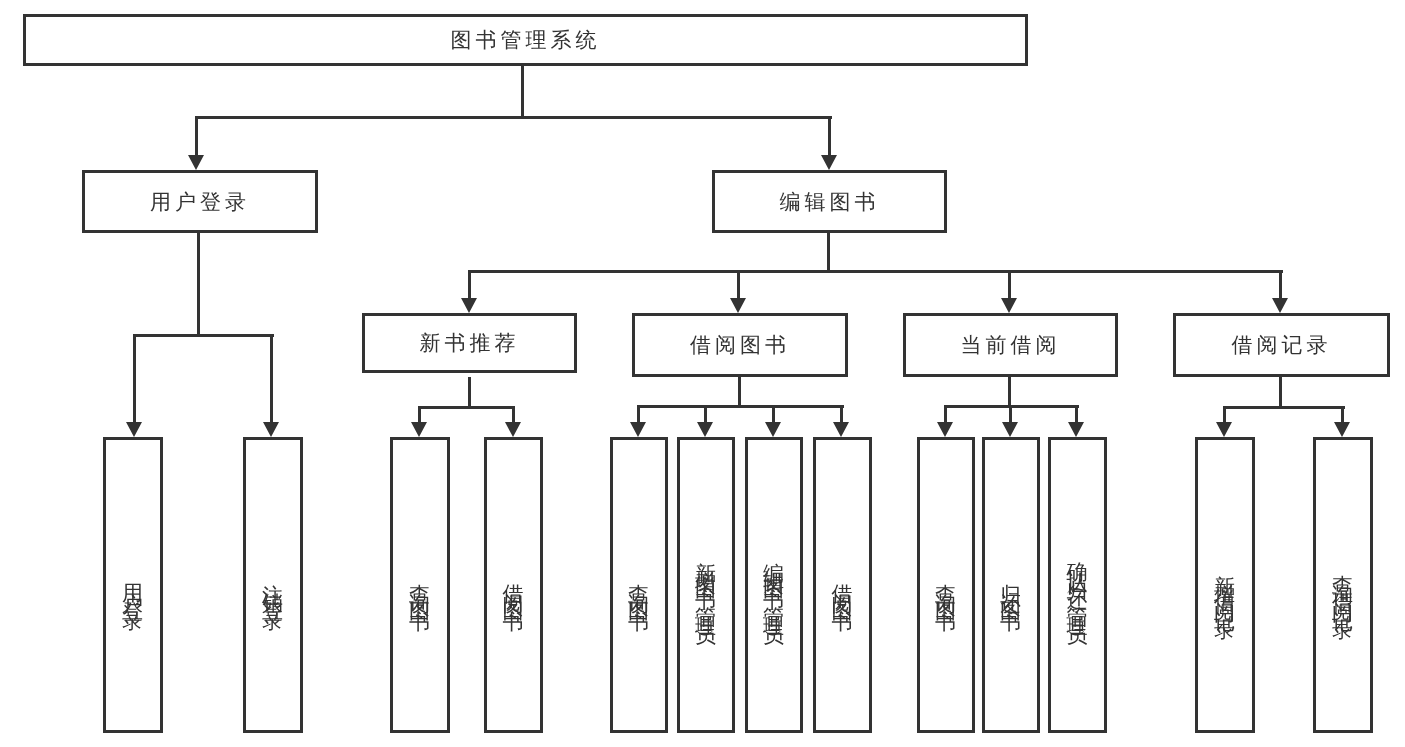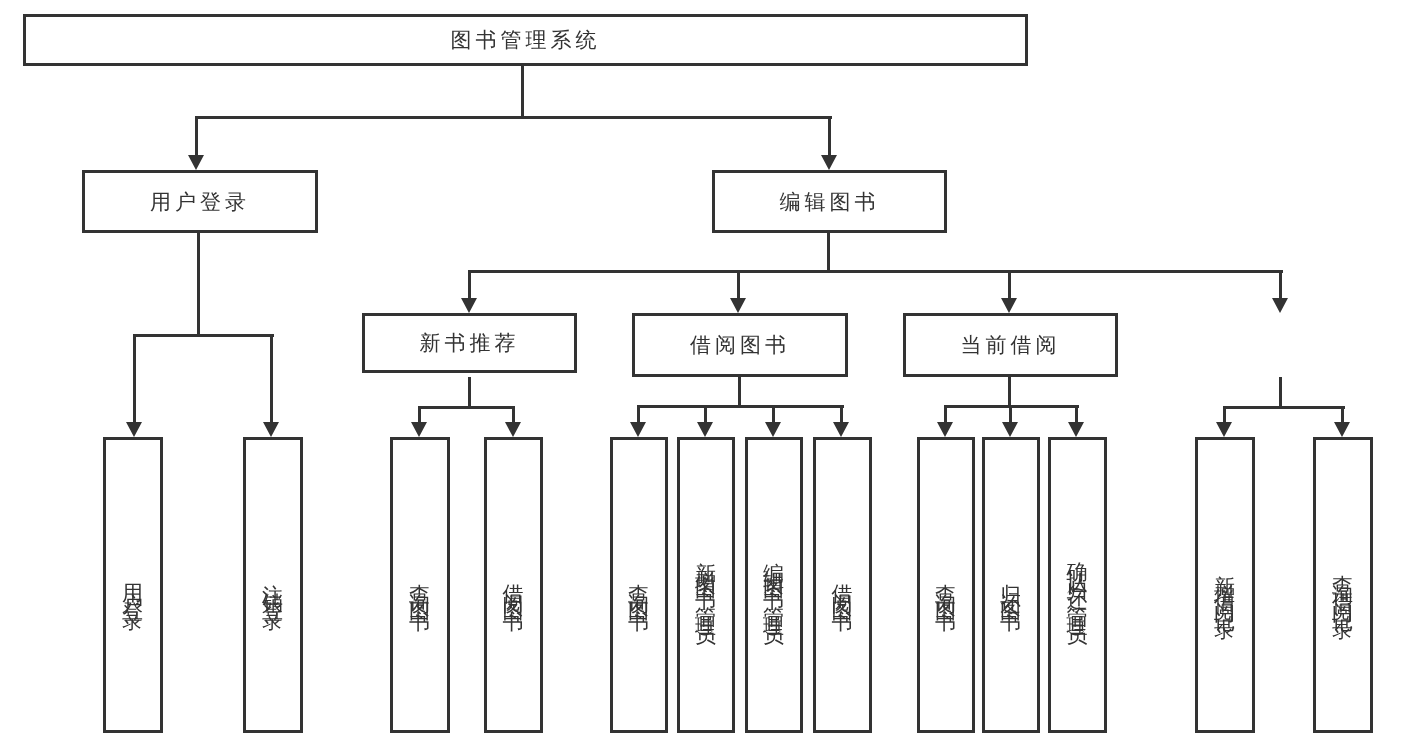--- a/index.html
+++ b/index.html
@@ -141,20 +141,23 @@
 
   <div class="box hbox" style="left:362px;top:313px;width:215px;height:60px">
     <span>新书推荐</span>
   </div>
   <div class="box hbox" style="left:632px;top:313px;width:216px;height:64px">
     <span>借阅图书</span>
   </div>
   <div class="box hbox" style="left:903px;top:313px;width:215px;height:64px">
     <span>当前借阅</span>
   </div>
+  <div class="box hbox" style="left:1173px;top:313px;width:217px;height:64px">
+    <span>借阅记录</span>
+  </div>
 
   <div class="box leafbox" style="left:103px;top:437px;width:60px;height:296px">
     <span>用户登录</span>
   </div>
   <div class="box leafbox" style="left:243px;top:437px;width:60px;height:296px">
     <span>注销登录</span>
   </div>
 
   <div class="box leafbox" style="left:390px;top:437px;width:60px;height:296px">
     <span>查询图书</span>

